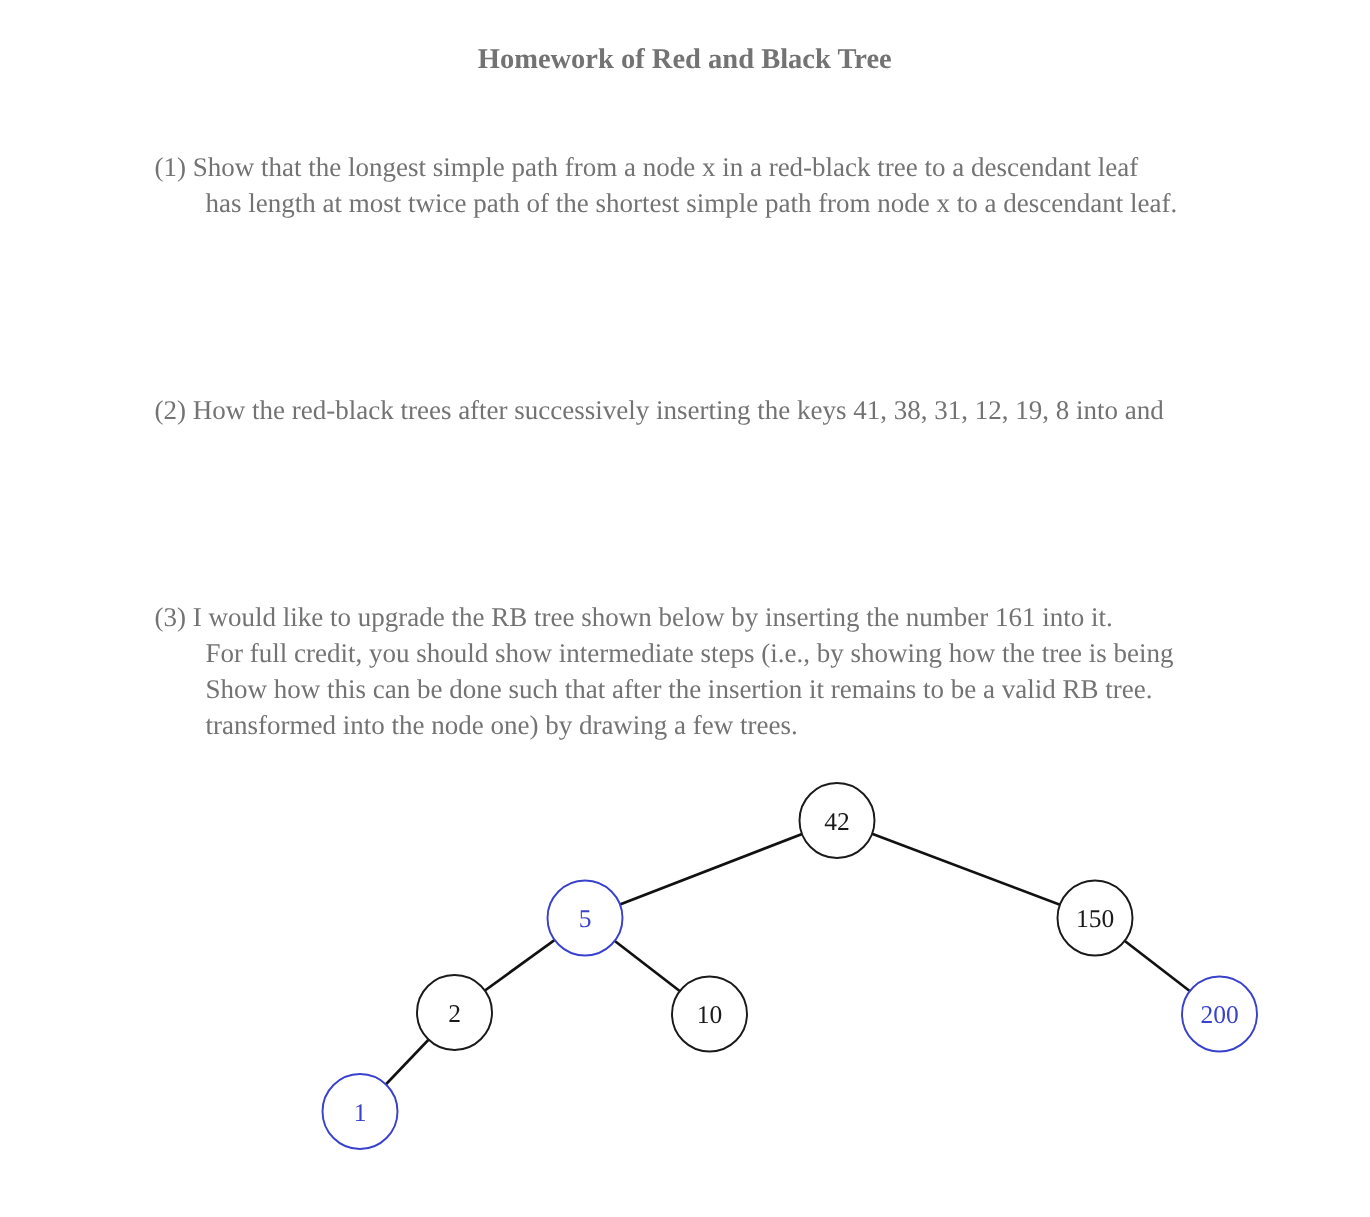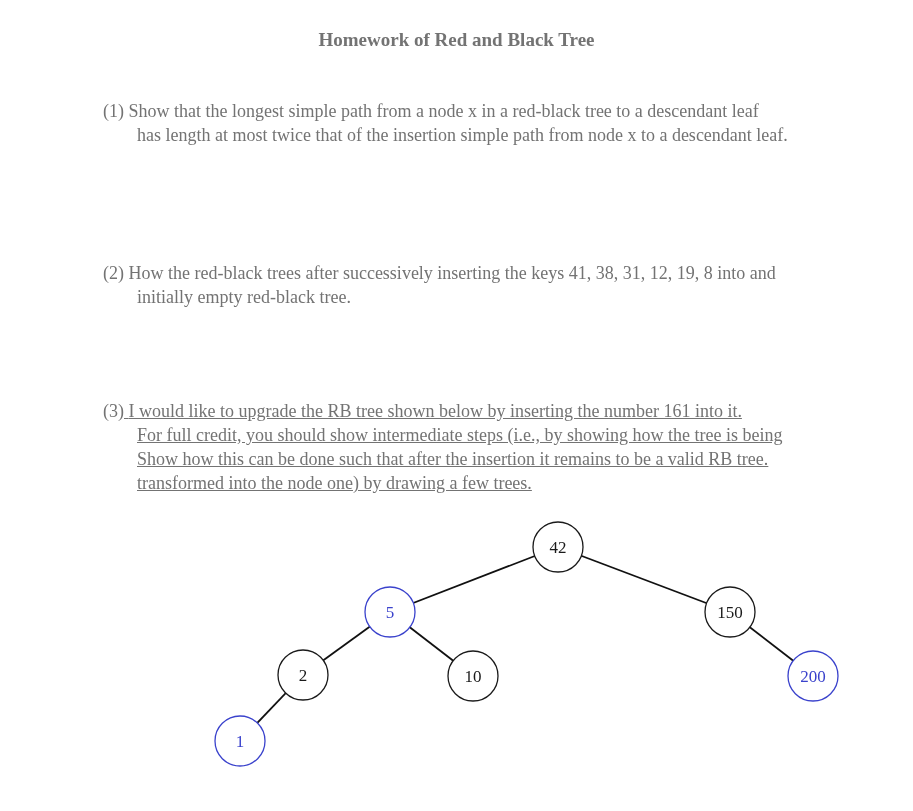--- a/index.html
+++ b/index.html
@@ -23,21 +23,21 @@
     line-height: 24px;
   }
   .questions { position: absolute; top: 0; left: 0; width: 100%; height: 100%; }
   .question-block {
     position: absolute;
     left: 103px;
     width: 770px;
   }
   .question-block:nth-child(1) { top: 99px; }
   .question-block:nth-child(2) { top: 261px; }
-  .question-block:nth-child(3) { top: 399px; text-decoration: underline; }
+  .question-block:nth-child(3) { top: 399px; }
   .q-line {
     font-size: 18px;
     line-height: 24px;
     white-space: nowrap;
   }
   .q-line.cont { margin-left: 34px; }
   .q-num { display: inline-block; }
   .tree-svg {
     position: absolute;
     top: 514px;
@@ -51,25 +51,24 @@
 </head>
 <body>
 
 <div class="page">
 
   <div class="doc-title">Homework of Red and Black Tree</div>
 
   <div class="questions">
       <div class="question-block">
         <div class="q-line"><span class="q-num">(1)</span> <span>Show that the longest simple path from a node x in a red-black tree to a descendant leaf</span></div>
-        <div class="q-line cont">has length at most twice that of the insertion simple path from node x to a descendant leaf.</div>
+        <div class="q-line cont">has length at most twice path of the shortest simple path from node x to a descendant leaf.</div>
       </div>
       <div class="question-block">
         <div class="q-line"><span class="q-num">(2)</span> <span>How the red-black trees after successively inserting the keys 41, 38, 31, 12, 19, 8 into and</span></div>
-        <div class="q-line cont">initially empty red-black tree.</div>
       </div>
       <div class="question-block">
         <div class="q-line"><span class="q-num">(3)</span> <span>I would like to upgrade the RB tree shown below by inserting the number 161 into it.</span></div>
         <div class="q-line cont">For full credit, you should show intermediate steps (i.e., by showing how the tree is being</div>
         <div class="q-line cont">Show how this can be done such that after the insertion it remains to be a valid RB tree.</div>
         <div class="q-line cont">transformed into the node one) by drawing a few trees.</div>
       </div>
     </div>
 
   <svg class="tree-svg" width="913" height="297" viewBox="0 0 913 297">

